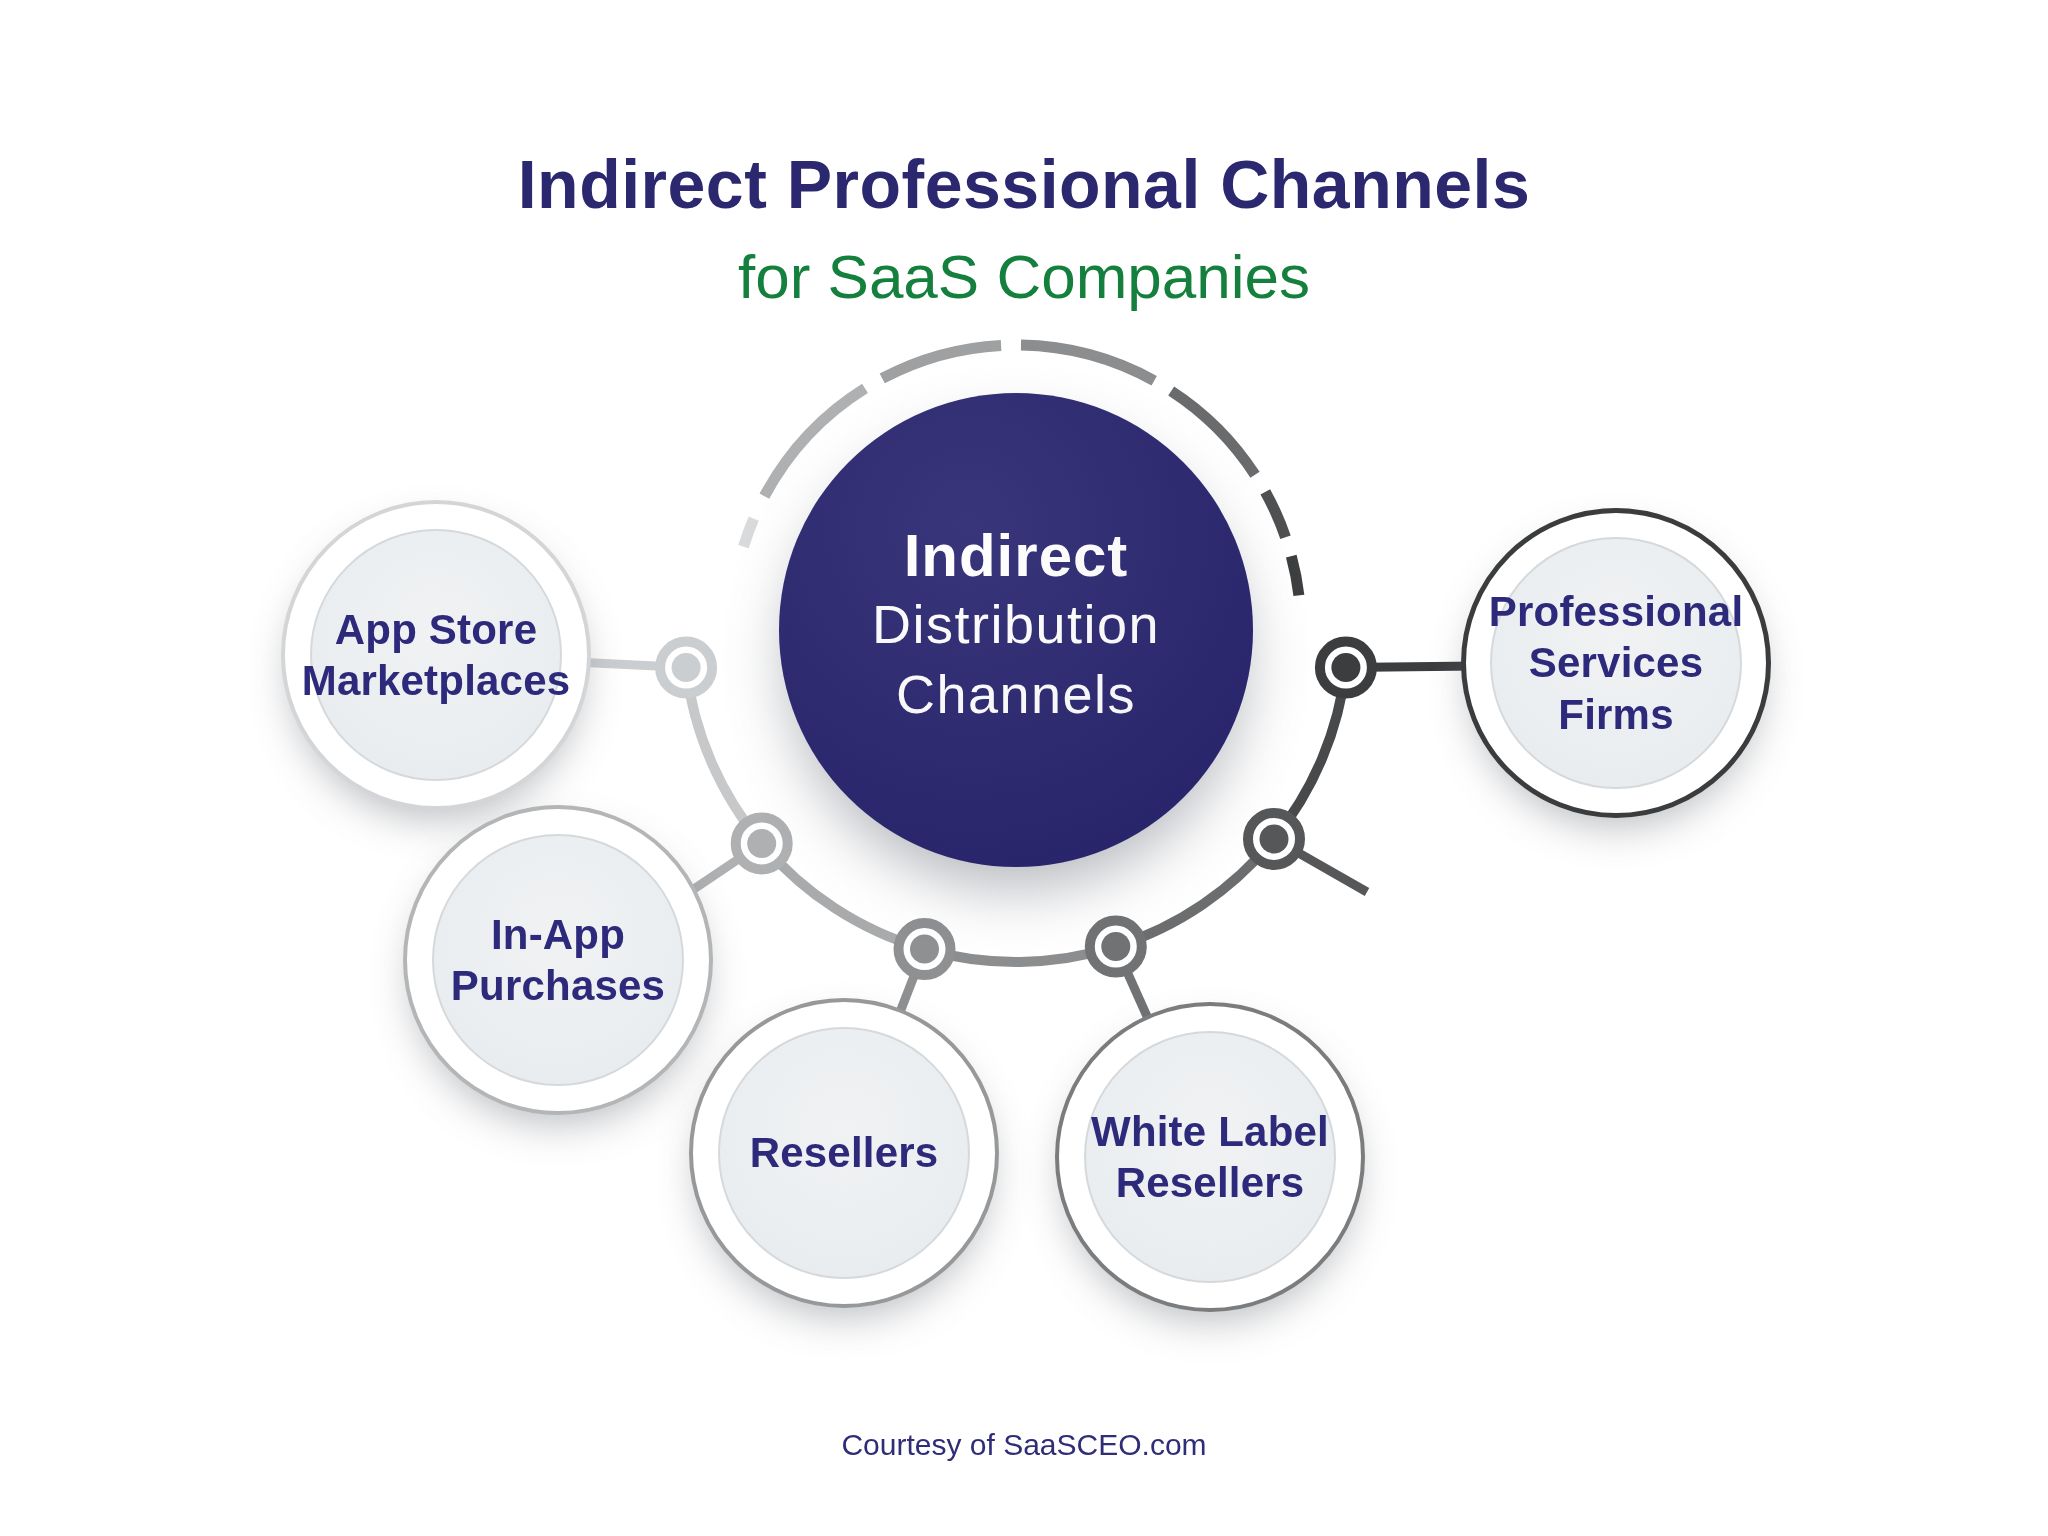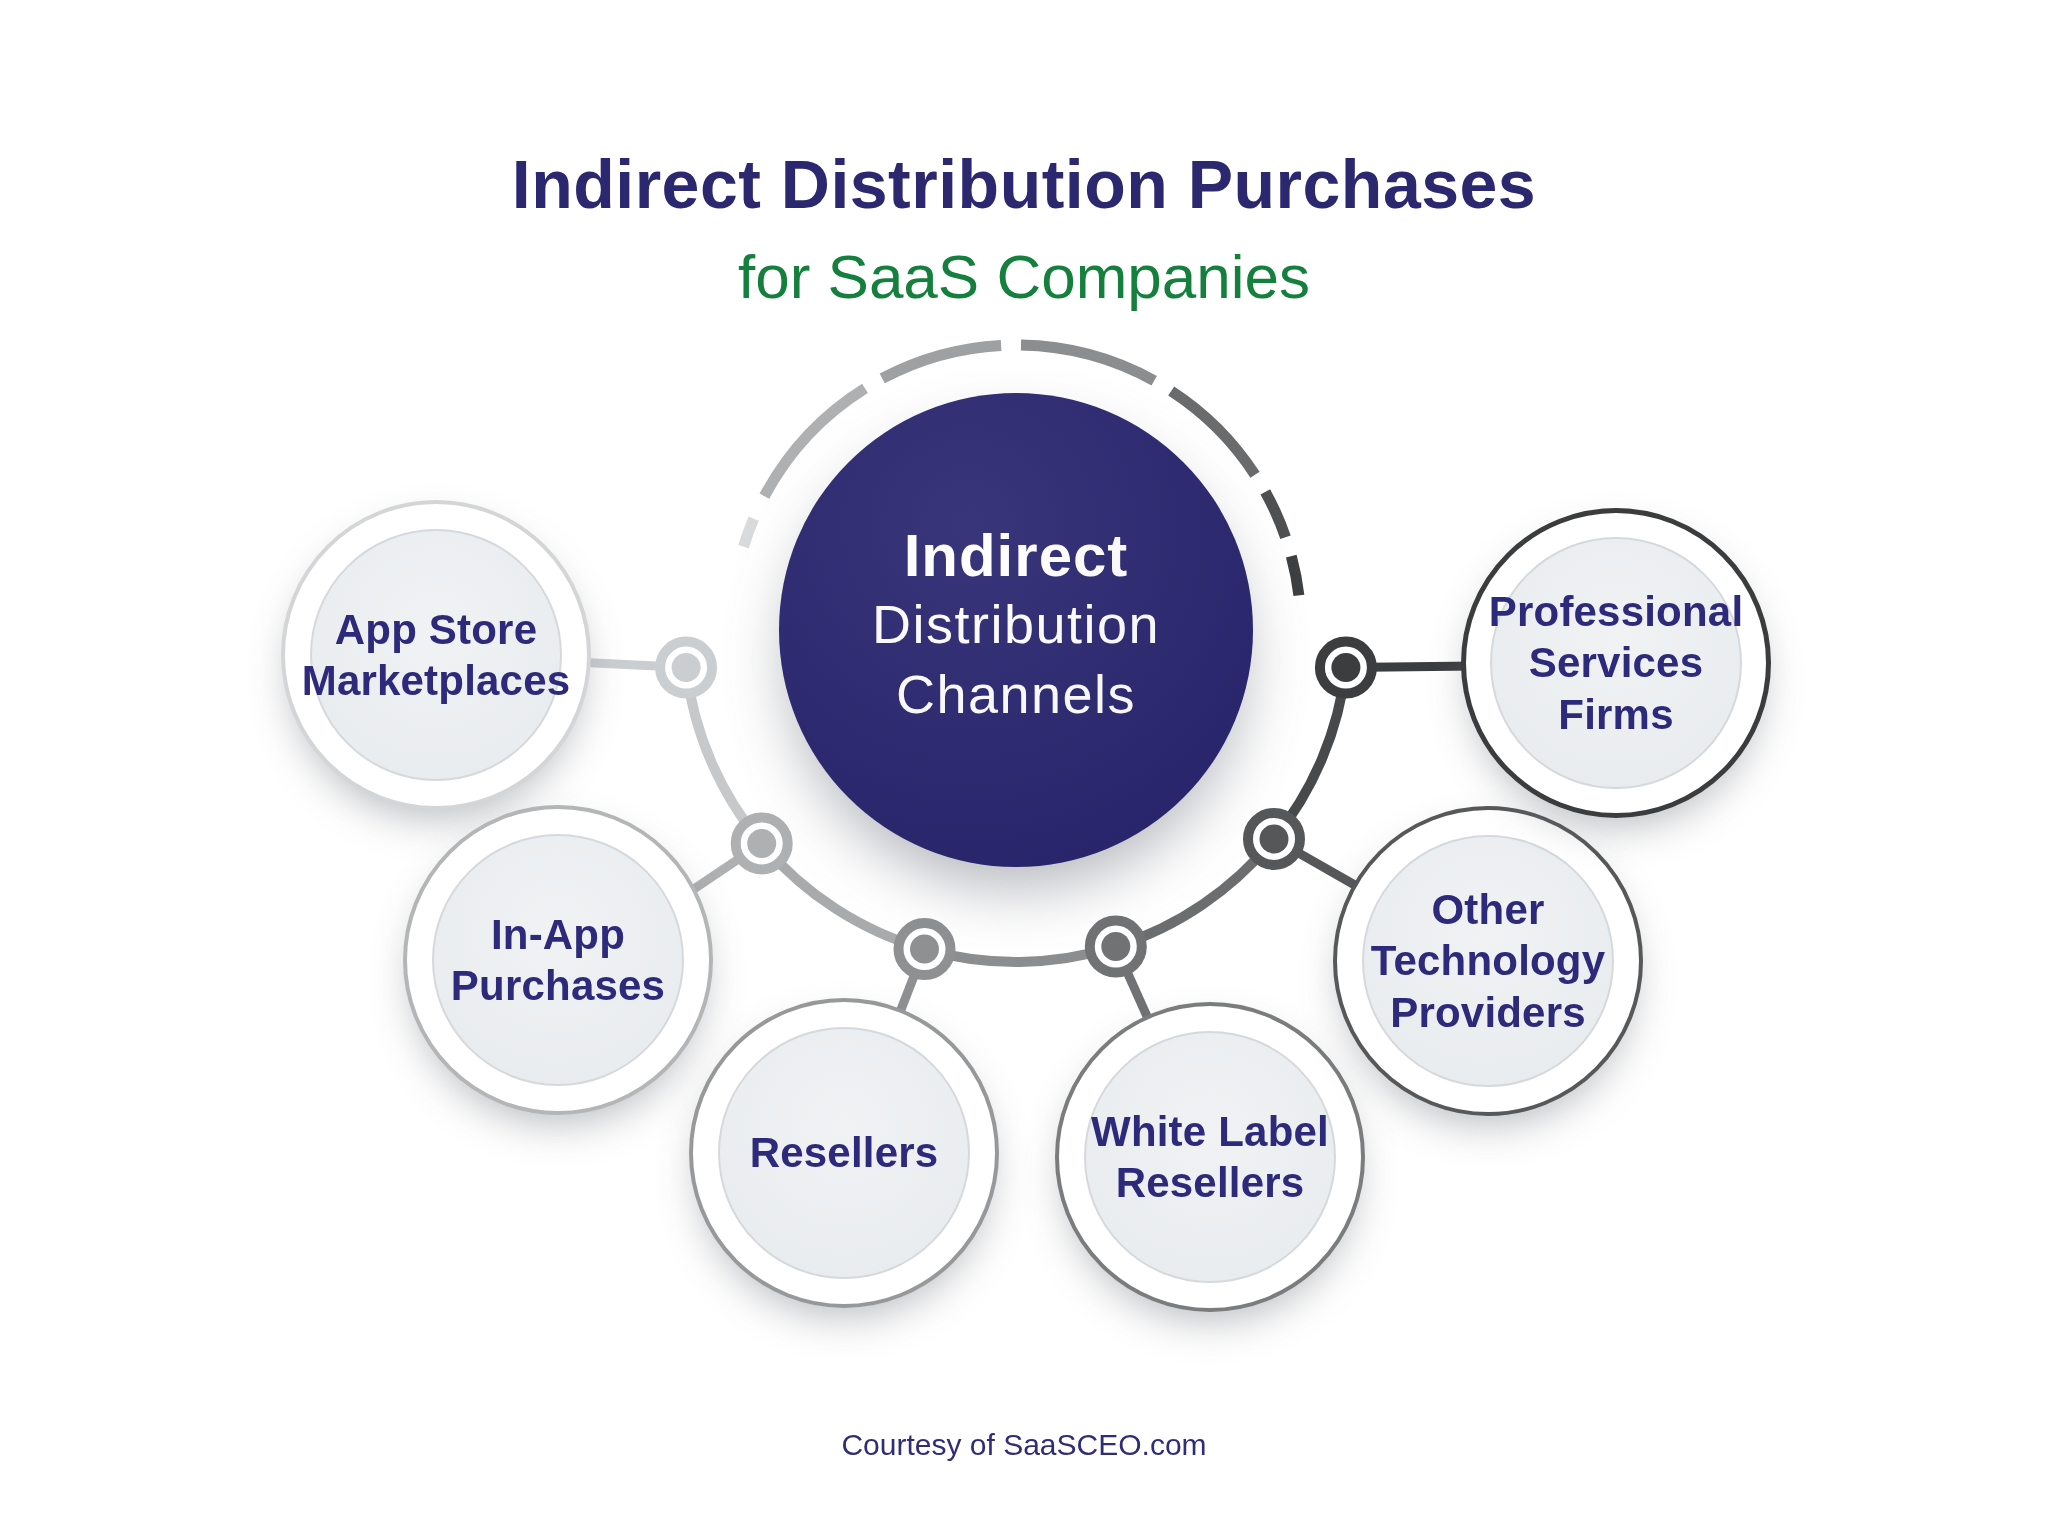--- a/index.html
+++ b/index.html
@@ -138,21 +138,21 @@
     font-weight: 400;
     z-index: 3;
   }
 </style>
 </head>
 <body>
 
 <div class="stage">
 
   <header class="title">
-    <div class="title-line1" style="color: rgb(44, 40, 112);">Indirect Distribution Purchases</div>
+    <div class="title-line1" style="color: rgb(44, 40, 112);">Indirect Professional Channels</div>
     <div class="title-line2" style="color: #15803d;">for SaaS Companies</div>
   </header>
 
   <svg class="wires" width="2048" height="1536" viewBox="0 0 2048 1536" fill="none">
 
     <g stroke-width="11" stroke-linecap="butt">
       <path d="M 743.5 546.7 A 285 285 0 0 1 753.7 518.6" stroke="#d9dadb"></path>
       <path d="M 764.4 496.2 A 285 285 0 0 1 865.0 388.3" stroke="#aeb0b2"></path>
       <path d="M 882.2 378.4 A 285 285 0 0 1 1001.1 345.4" stroke="#9ea0a2"></path>
       <path d="M 1021.0 345.0 A 285 285 0 0 1 1154.2 380.7" stroke="#8b8d8f"></path>
@@ -232,27 +232,20 @@
     </div>
   </div>
 
   <div class="node node-white-label" style="border-color: rgb(122, 124, 126);">
     <div class="node-inner">
       <div class="node-label" style="color: rgb(46, 42, 123);">White Label
 Resellers</div>
     </div>
   </div>
 
-  <div class="node node-other-tech" style="border-color: rgb(87, 88, 90);">
-    <div class="node-inner">
-      <div class="node-label" style="color: rgb(46, 42, 123);">Other
-Technology
-Providers</div>
-    </div>
-  </div>
 
   <div class="node node-professional" style="border-color: rgb(59, 60, 62);">
     <div class="node-inner">
       <div class="node-label" style="color: rgb(46, 42, 123); text-align: center;">Professional
 Services
 Firms</div>
     </div>
   </div>
 
   <div class="footer" style="color: rgb(48, 45, 120);">Courtesy of SaaSCEO.com</div>

